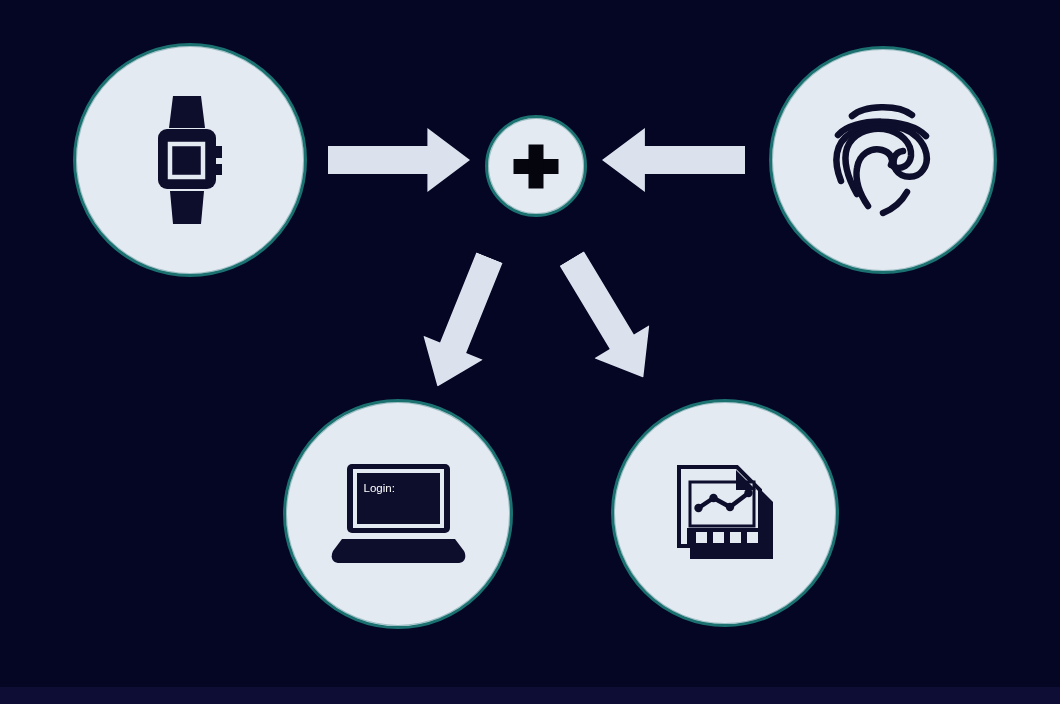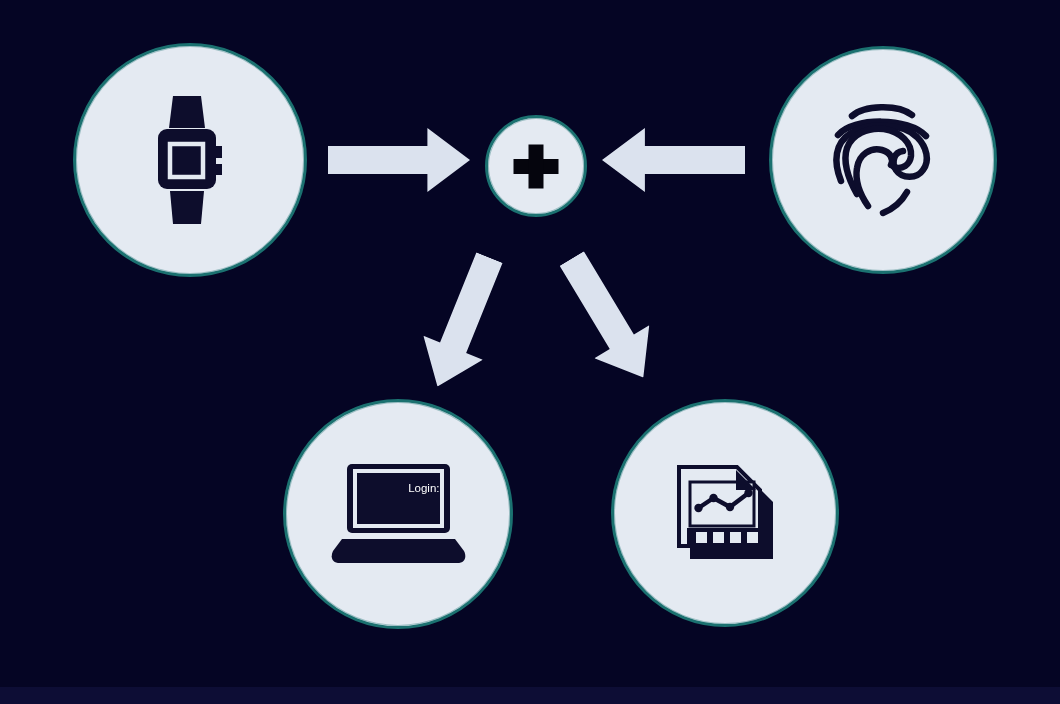--- a/index.html
+++ b/index.html
@@ -26,21 +26,21 @@
     align-items: center;
     justify-content: center;
     box-shadow: inset 0 0 0 1px rgba(20,110,110,.35);
   }
   .icon { color: var(--icon); display: block; }
 
   
   .node-smartwatch  { left: 73px;  top: 43px;  width: 234px; height: 234px; }
   .node-fingerprint { left: 769px; top: 46px;  width: 228px; height: 228px; }
   .node-combine     { left: 485px; top: 115px; width: 102px; height: 102px; }
-  .node-laptop      { left: 283px; top: 399px; width: 230px; height: 230px; text-align: right; }
+  .node-laptop      { left: 283px; top: 399px; width: 230px; height: 230px; }
   .node-report      { left: 611px; top: 399px; width: 228px; height: 228px; }
 
   
   .arrow {
     position: absolute;
     background: var(--arrow);
     clip-path: polygon(0% 28%, 70% 28%, 70% 0%, 100% 50%, 70% 100%, 70% 72%, 0% 72%);
   }
   .arrow-right      { left: 328px; top: 128px; width: 142px; height: 64px; }
   .arrow-left       { left: 602px; top: 128px; width: 143px; height: 64px; transform: scaleX(-1); }

